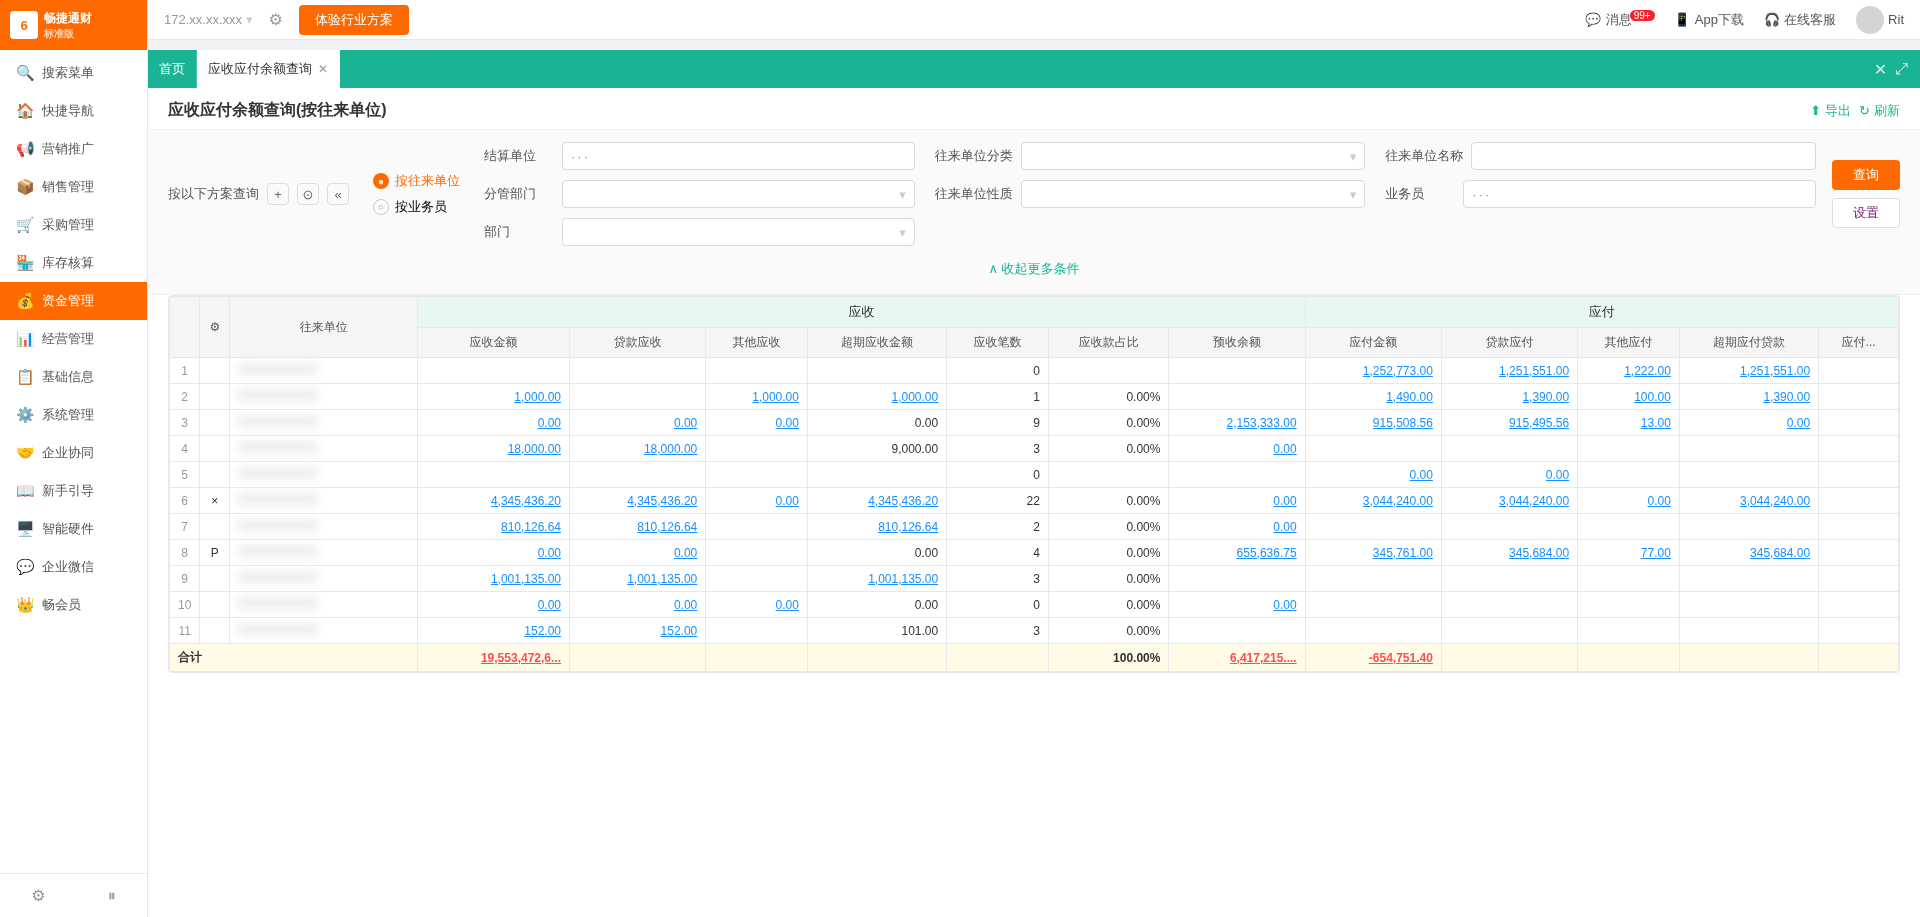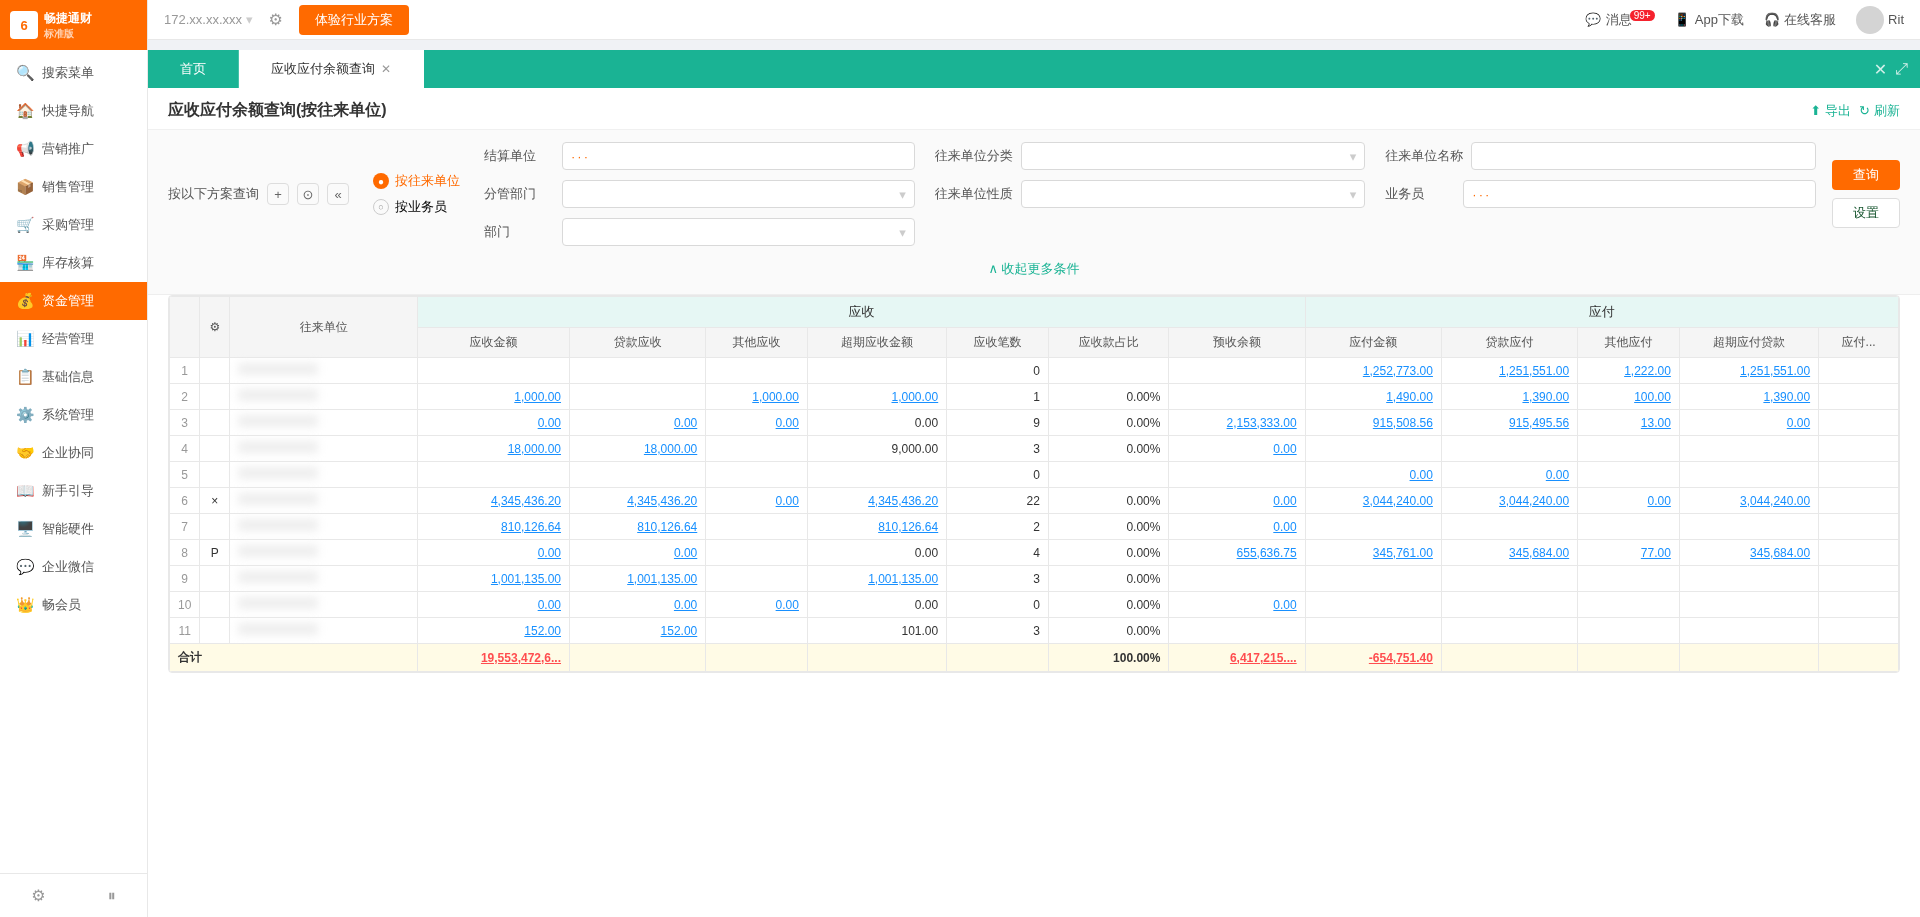--- a/index.html
+++ b/index.html
@@ -68,21 +68,21 @@
       width: 28px; height: 28px; border-radius: 50%; background: #d4d4d4;
     }
 
     
     .tabbar {
       position: fixed; left: 148px; top: 50px; right: 0; height: 38px;
       background: #1ab394; display: flex; align-items: center; z-index: 99;
     }
     .tab-item {
       display: flex; align-items: center; gap: 6px;
-      padding: 0 32px; height: 38px; cursor: pointer; color: rgba(255,255,255,0.8);
+      padding: 0 11px; height: 38px; cursor: pointer; color: rgba(255,255,255,0.8);
       font-size: 13px; border-right: 1px solid rgba(255,255,255,0.2);
     }
     .tab-item.active { background: #fff; color: #333; }
     .tab-item.home { color: #fff; }
     .tab-close { font-size: 12px; color: #999; cursor: pointer; }
     .tabbar-right {
       margin-left: auto; display: flex; align-items: center; gap: 8px; padding-right: 12px;
     }
     .tabbar-right-btn { color: rgba(255,255,255,0.8); cursor: pointer; font-size: 16px; }
 
@@ -157,21 +157,21 @@
     .filter-field-input .arrow { color: #ccc; }
 
     .filter-actions {
       display: flex; flex-direction: column; gap: 8px;
     }
     .query-btn {
       background: #ff6a00; color: #fff; border: none; padding: 6px 20px;
       border-radius: 4px; cursor: pointer; font-size: 13px; text-align: center;
     }
     .setting-btn {
-      background: #fff; color: #14532d; border: 1px solid #ddd; padding: 5px 20px;
+      background: #fff; color: #701a75; border: 1px solid #ddd; padding: 5px 20px;
       border-radius: 4px; cursor: pointer; font-size: 13px; text-align: center;
     }
 
     .collapse-row {
       text-align: center; padding: 4px 0; color: #1ab394; cursor: pointer; font-size: 12px;
     }
 
     
     .table-area {
       padding: 0 20px 20px;

